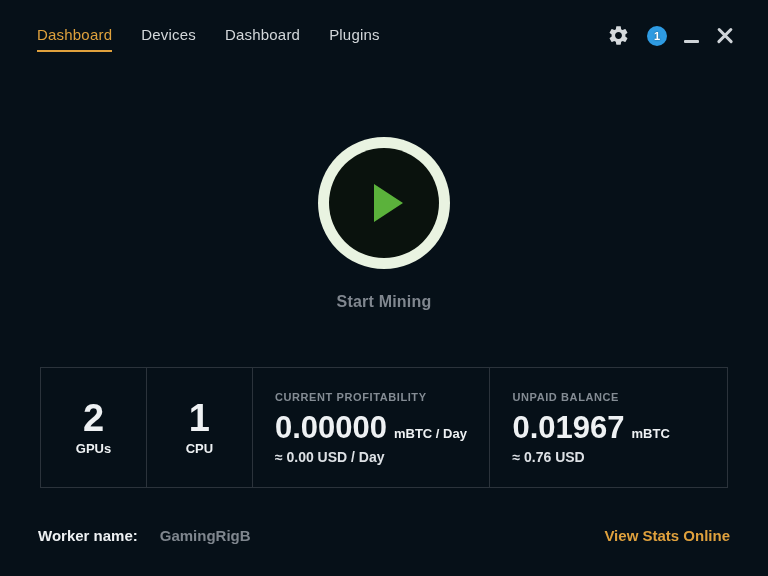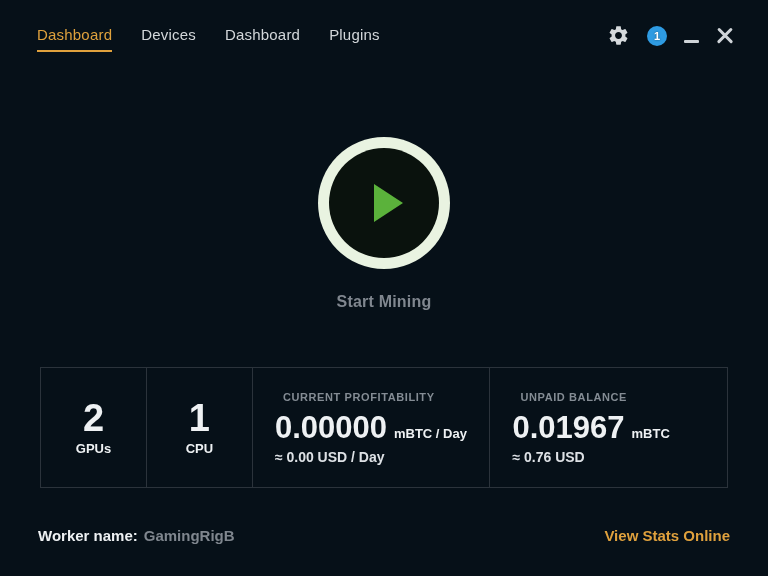--- a/index.html
+++ b/index.html
@@ -80,30 +80,30 @@
     display:flex;
   }
   .cell{ border-right:1px solid var(--panel-border); display:flex; flex-direction:column; justify-content:center; }
   .cell:last-child{ border-right:none;justify-content:center; }
   .cell-count{ flex:113 0 0; align-items:center; }
   .cell-wide{ flex:231 0 0; padding-left:22px; align-items:flex-start; }
   .count-value{ font-size:38px; font-weight:bold; color:var(--text-primary); line-height:1.05; }
   .count-label{ font-size:13px; font-weight:bold; color:var(--text-primary); margin-top:3px; }
   .stat-label{
     font-size:11px; font-weight:bold; color:var(--text-muted);
-    letter-spacing:0.6px; margin-bottom:9px;margin-left:8px;
+    letter-spacing:0.6px; margin-bottom:9px;
   }
   .stat-value-row{ display:flex; align-items:baseline; }
   .stat-value{ font-size:31px; font-weight:bold; color:var(--text-primary); line-height:1; }
   .stat-unit{ font-size:13px; font-weight:bold; color:var(--text-primary); margin-left:7px; }
   .stat-fiat{ font-size:14px; font-weight:bold; color:#dde1e5; margin-top:6px; }
   
   .footer{
     position:absolute; top:527px; left:38px; right:38px;
-    display:flex; align-items:center; font-size:15px; font-weight:bold;
+    display:flex; align-items:center; font-size:15px; font-weight:bold;gap:16px;
   }
   .worker-label{ color:var(--text-primary); }
   .worker-name{ color:#7f868e; margin-left:6px; }
   .stats-link{ margin-left:auto; color:var(--accent-orange); cursor:pointer; text-decoration:none; }
 </style>
 </head>
 <body>
 
 <div class="titlebar">
   <div class="nav">

